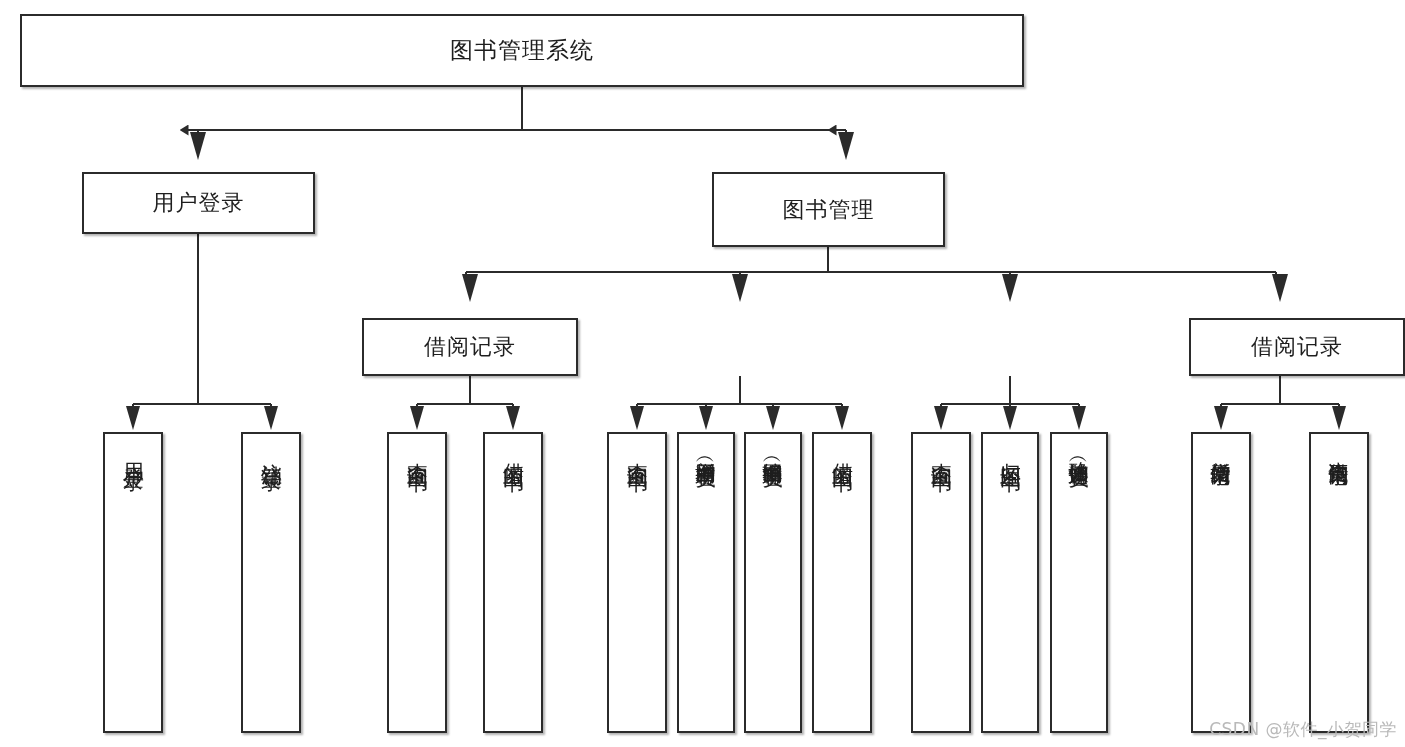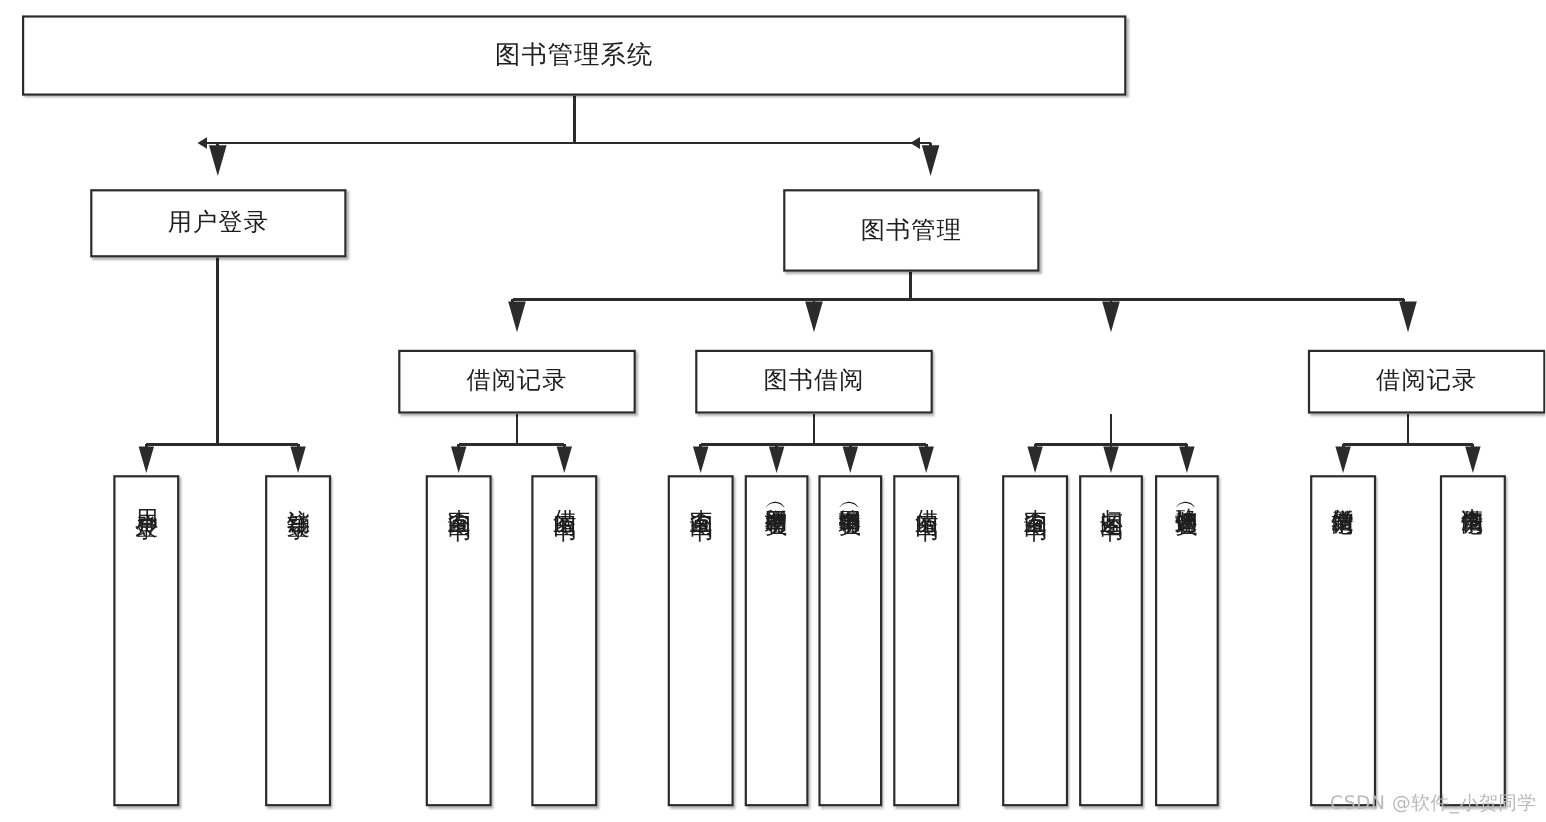--- a/index.html
+++ b/index.html
@@ -179,23 +179,20 @@
   <div class="node horizontal" style="left:82px; top:172px; width:233px; height:62px;">
     <span class="node-label">用户登录</span>
   </div>
   <div class="node horizontal" style="left:712px; top:172px; width:233px; height:75px;">
     <span class="node-label">图书管理</span>
   </div>
 
   <div class="node horizontal" style="left:362px; top:318px; width:216px; height:58px;">
     <span class="node-label">借阅记录</span>
   </div>
-  <div class="node horizontal" style="left:632px; top:318px; width:216px; height:58px;">
-    <span class="node-label">图书借阅</span>
-  </div>
   <div class="node horizontal" style="left:1172px; top:318px; width:216px; height:58px;margin-left:17px;">
     <span class="node-label">借阅记录</span>
   </div>
 
   <div class="node vertical" style="left:103px; top:432px; width:60px; height:301px;">
     <span class="node-label">用户登录</span>
   </div>
   <div class="node vertical" style="left:241px; top:432px; width:60px; height:301px;">
     <span class="node-label">注销登录</span>
   </div>

